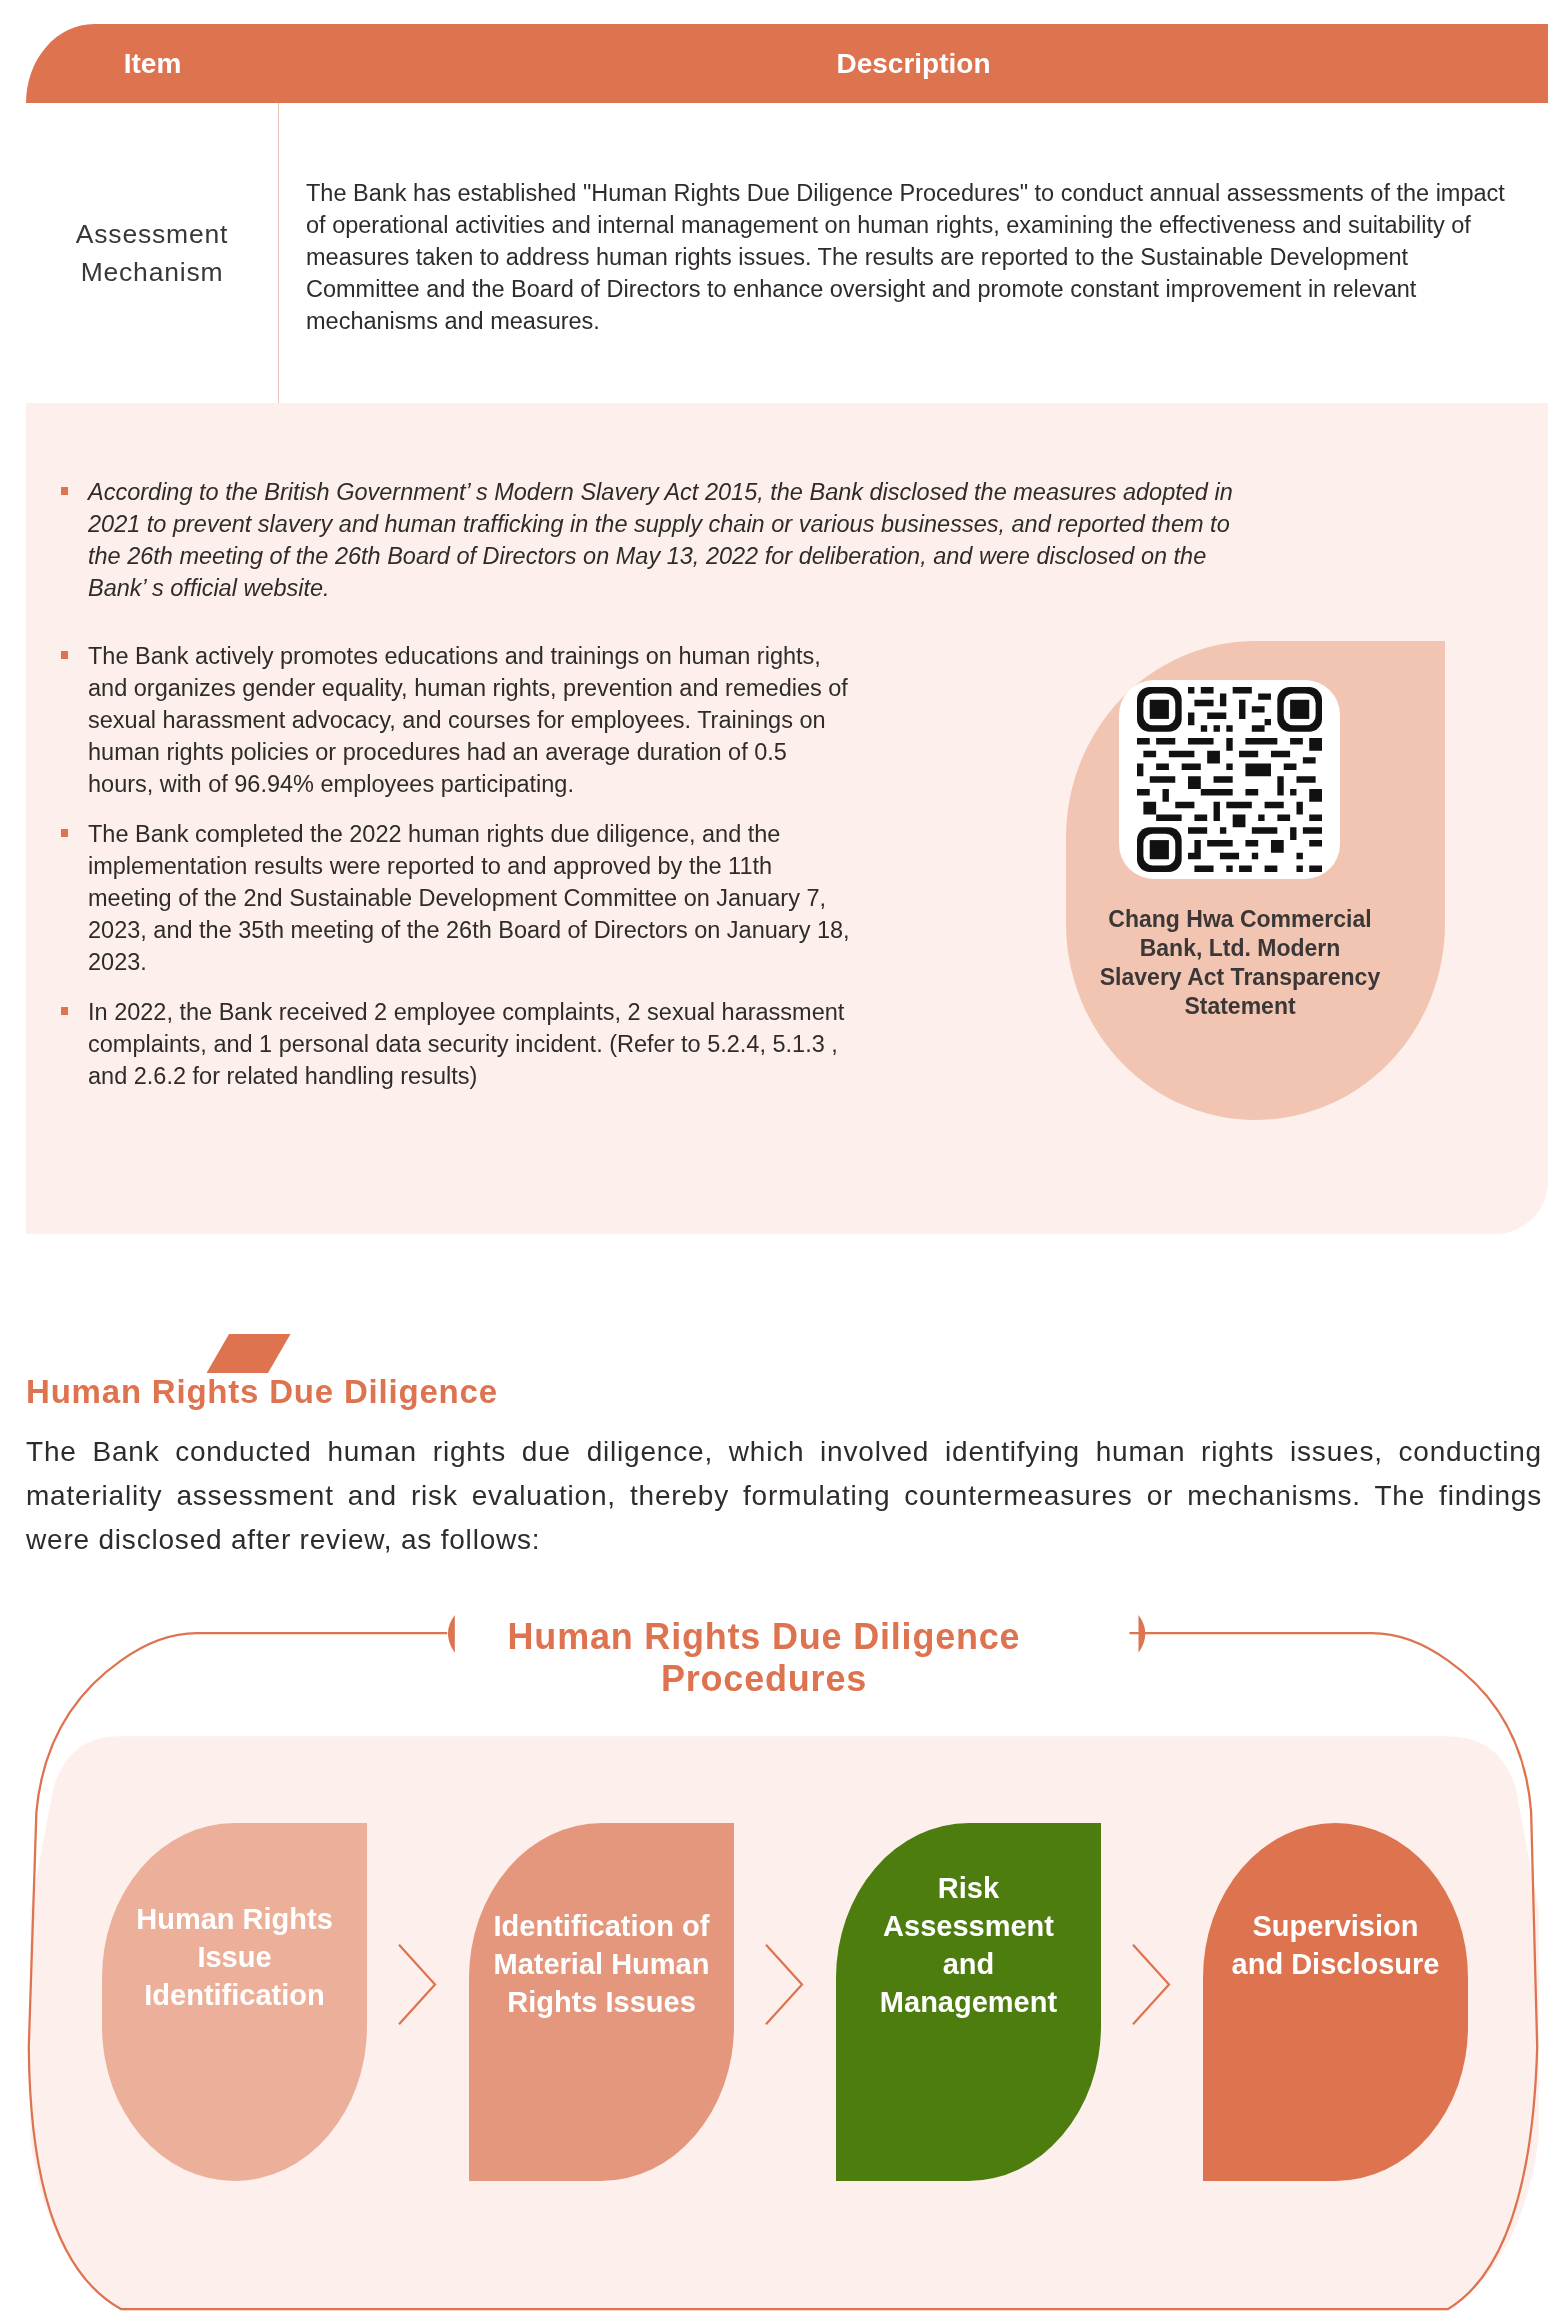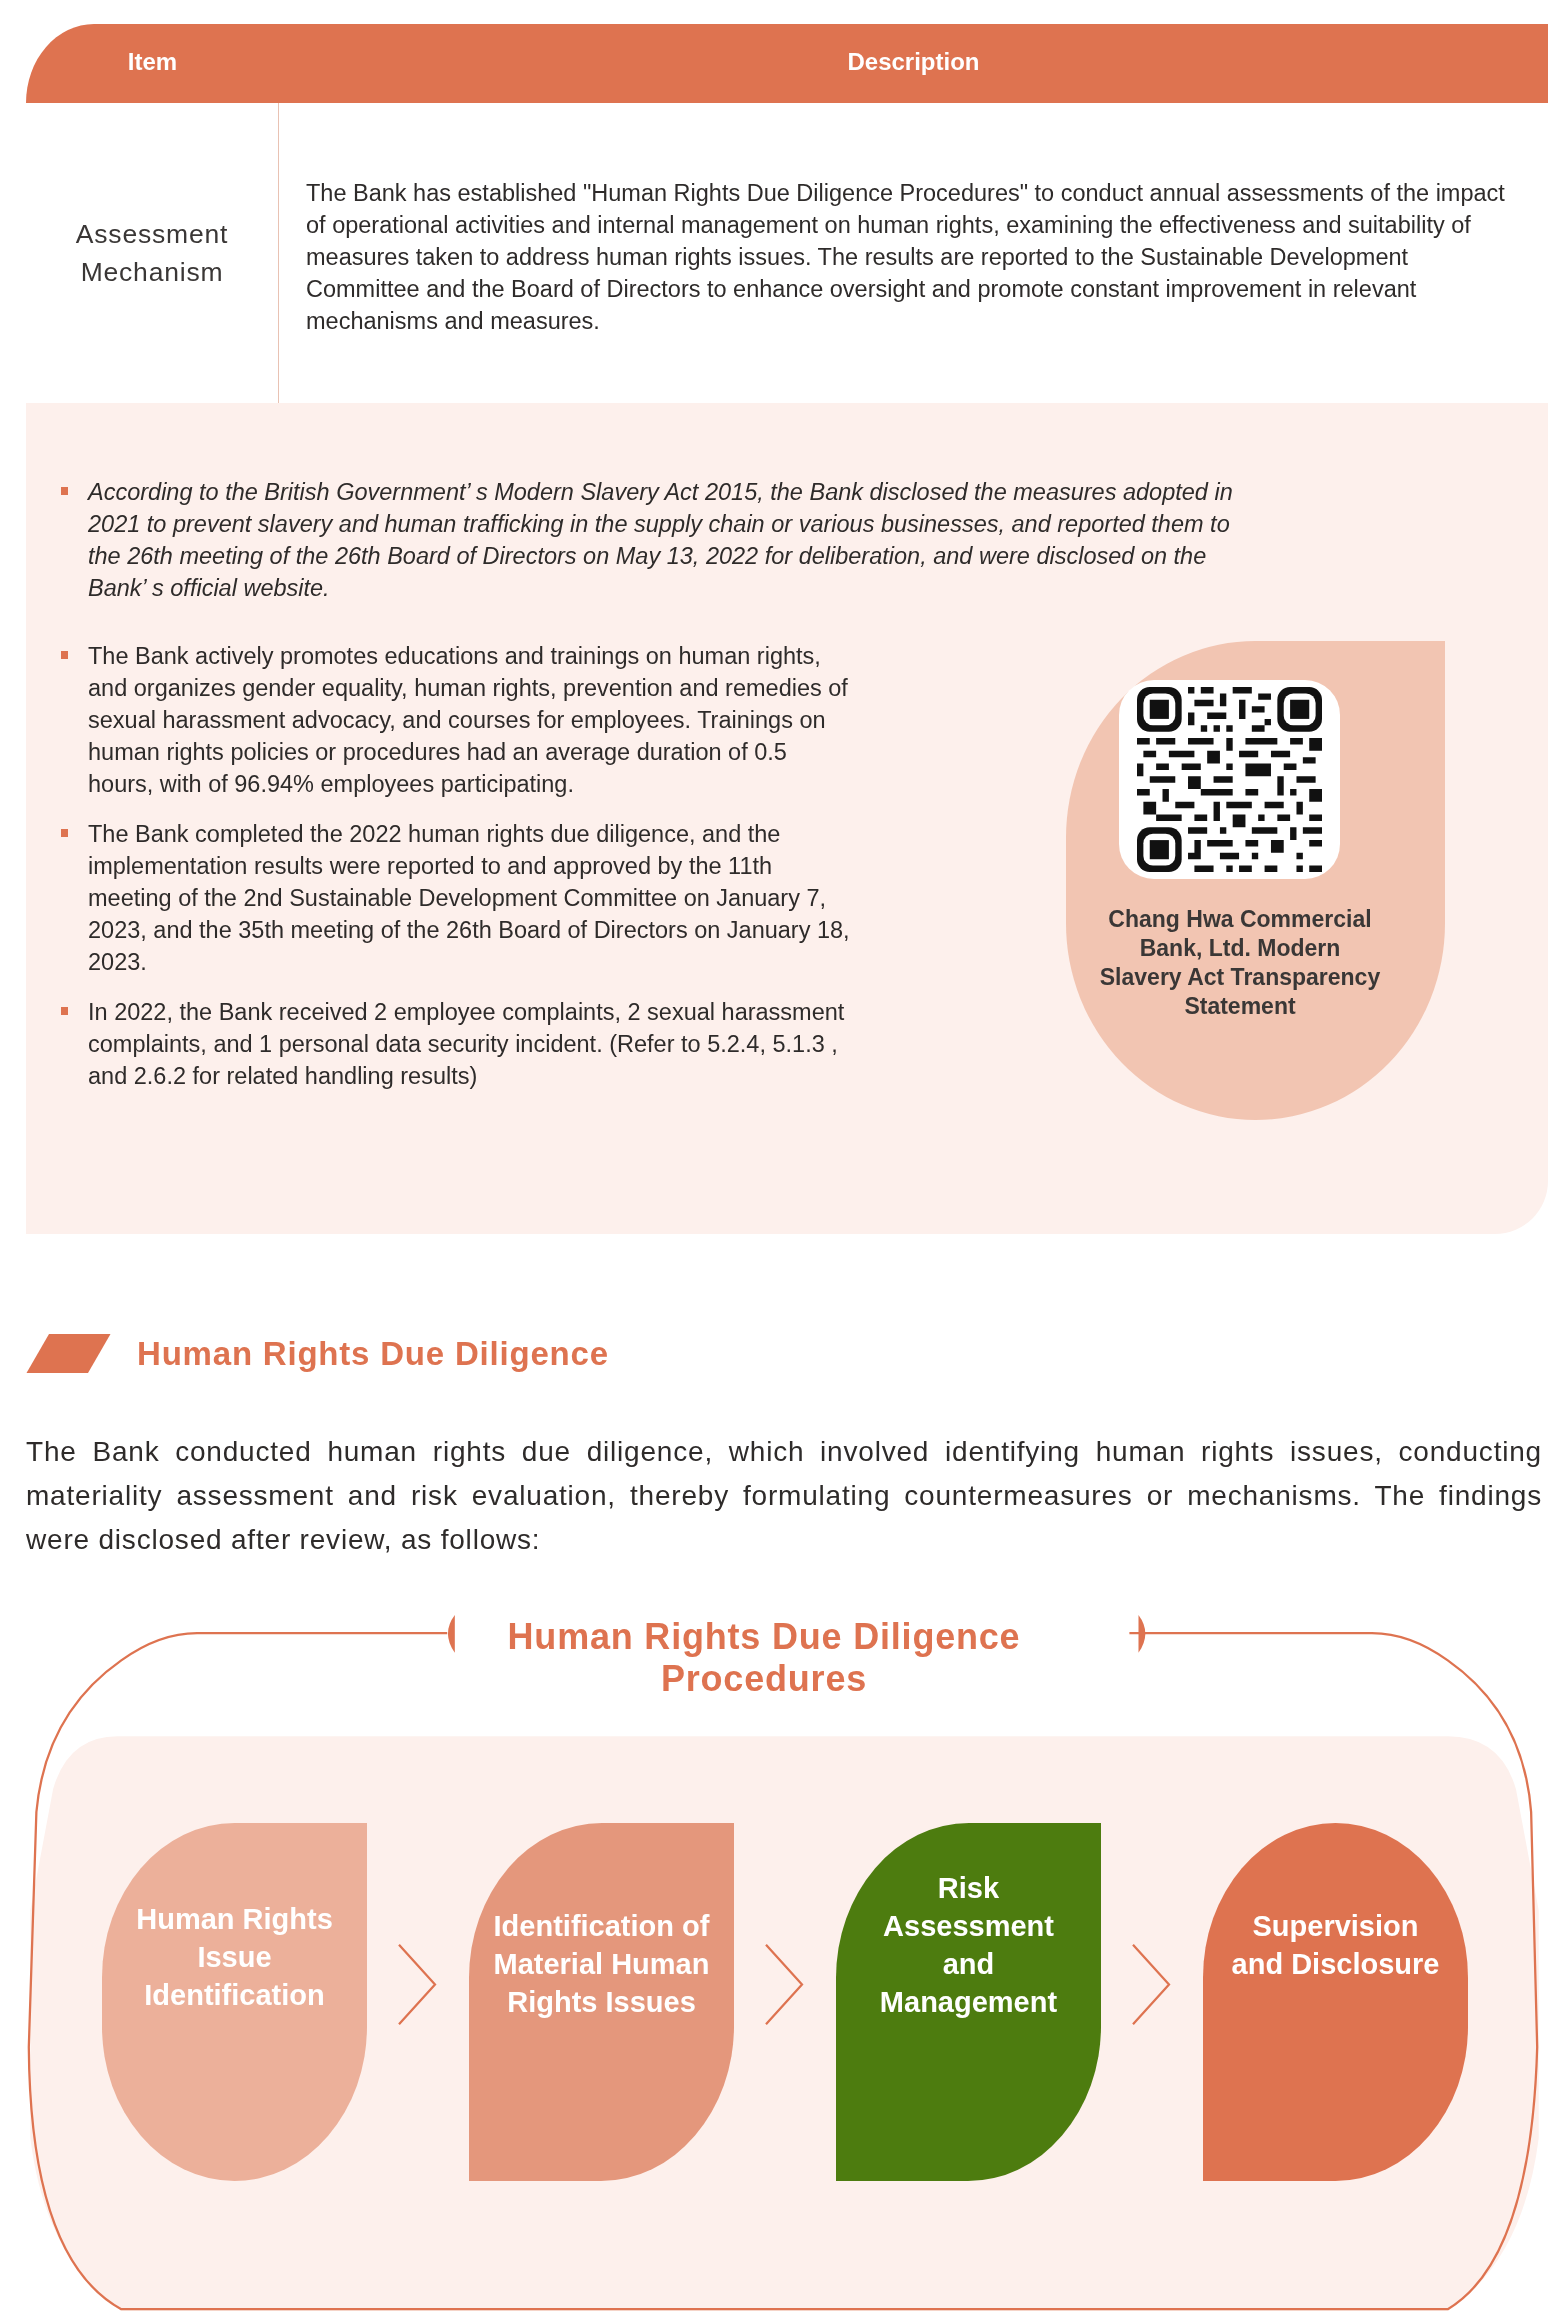--- a/index.html
+++ b/index.html
@@ -5,21 +5,21 @@
   * { box-sizing: border-box; margin: 0; padding: 0; }
   html, body { width: 1566px; height: 2319px; background: #ffffff; overflow: hidden; }
   body { position: relative; font-family: "Liberation Sans", "DejaVu Sans", sans-serif; color: #3a3736; }
 
   
   .table { position: absolute; left: 26px; top: 24px; width: 1522px; }
   .thead {
     position: relative; height: 79px; background: #de7350;
     border-top-left-radius: 68px 79px;
     display: flex; align-items: center; color: #fff;
-    font-size: 24px; font-weight: bold;
+    font-size: 28px; font-weight: bold;
   }
   .th-item { position: absolute; left: 0; width: 253px; text-align: center; top: 24px; }
   .th-desc { position: absolute; left: 253px; right: 0; text-align: center; top: 24px; }
 
   .row { position: relative; display: flex; }
   .row .col-item {
     width: 253px; flex: 0 0 253px; border-right: 1.5px solid #e9c2b3;
     display: flex; align-items: center; justify-content: center; text-align: center;
     font-size: 26.5px; line-height: 38px; color: #3a3736; letter-spacing: 0.8px;
   }
@@ -49,21 +49,21 @@
     position: absolute; left: 53px; top: 39px; width: 221px; height: 199px;
     background: #fff; border-radius: 35px;
     display: flex; align-items: center; justify-content: center;
   }
   .qr-caption {
     position: absolute; left: 30px; right: 61px; top: 264px;
     text-align: center; font-size: 23px; line-height: 29px; font-weight: bold; color: #3a3736;
   }
 
   
-  .sec-head { position: absolute; left: 26px; top: 1334px; display: flex; align-items: center; }
+  .sec-head { position: absolute; left: 26px; top: 1334px; display: flex; align-items: center; flex-direction: column; }
   .sec-mark { width: 85px; height: 39px; position: relative; margin-right: 26px; }
   .sec-title { font-size: 33px; color: #de7350; font-weight: bold; letter-spacing: 0.8px; }
 
   .intro {
     position: absolute; left: 26px; top: 1430px; width: 1516px;
     font-size: 28px; line-height: 44px; color: #2e2b2a; text-align: justify; letter-spacing: 0.8px;
   }
 
   
   .diagram { position: absolute; left: 0; top: 1592px; width: 1566px; height: 728px; }

